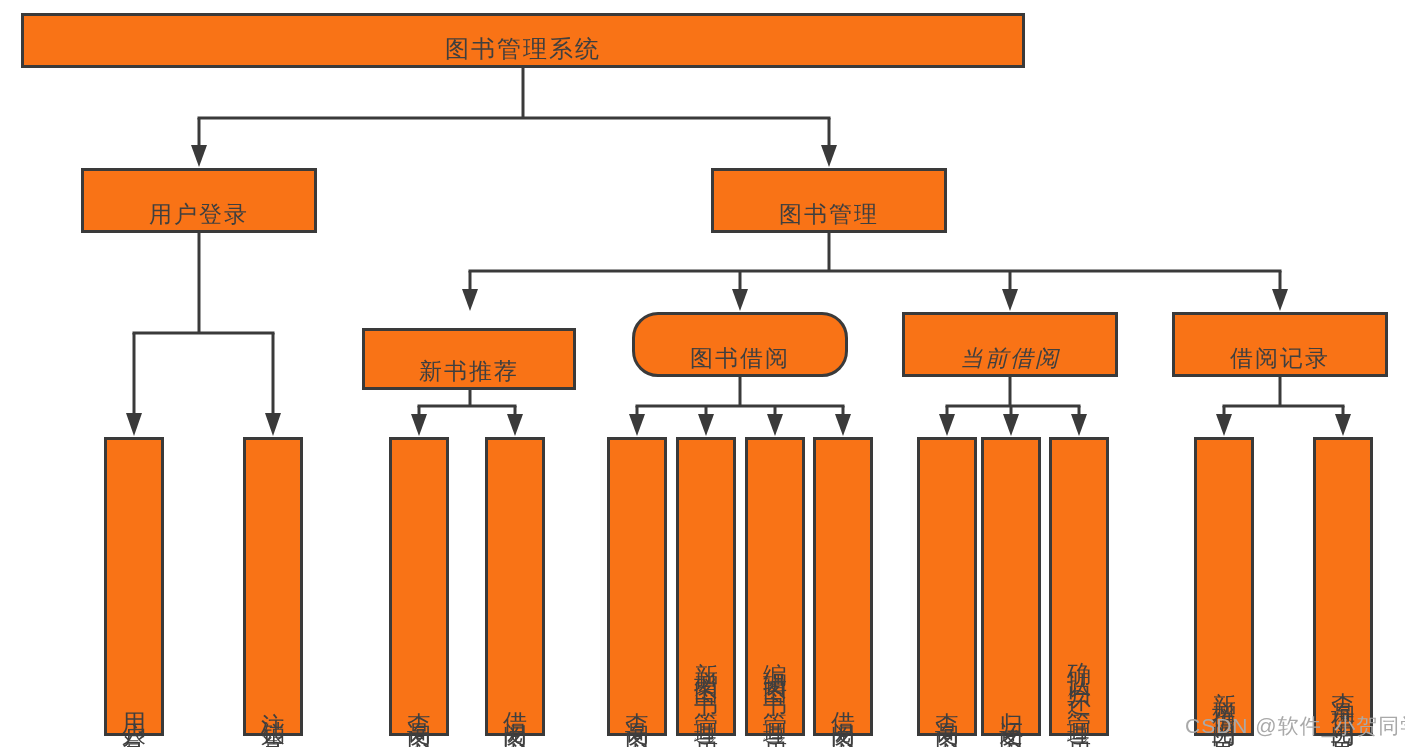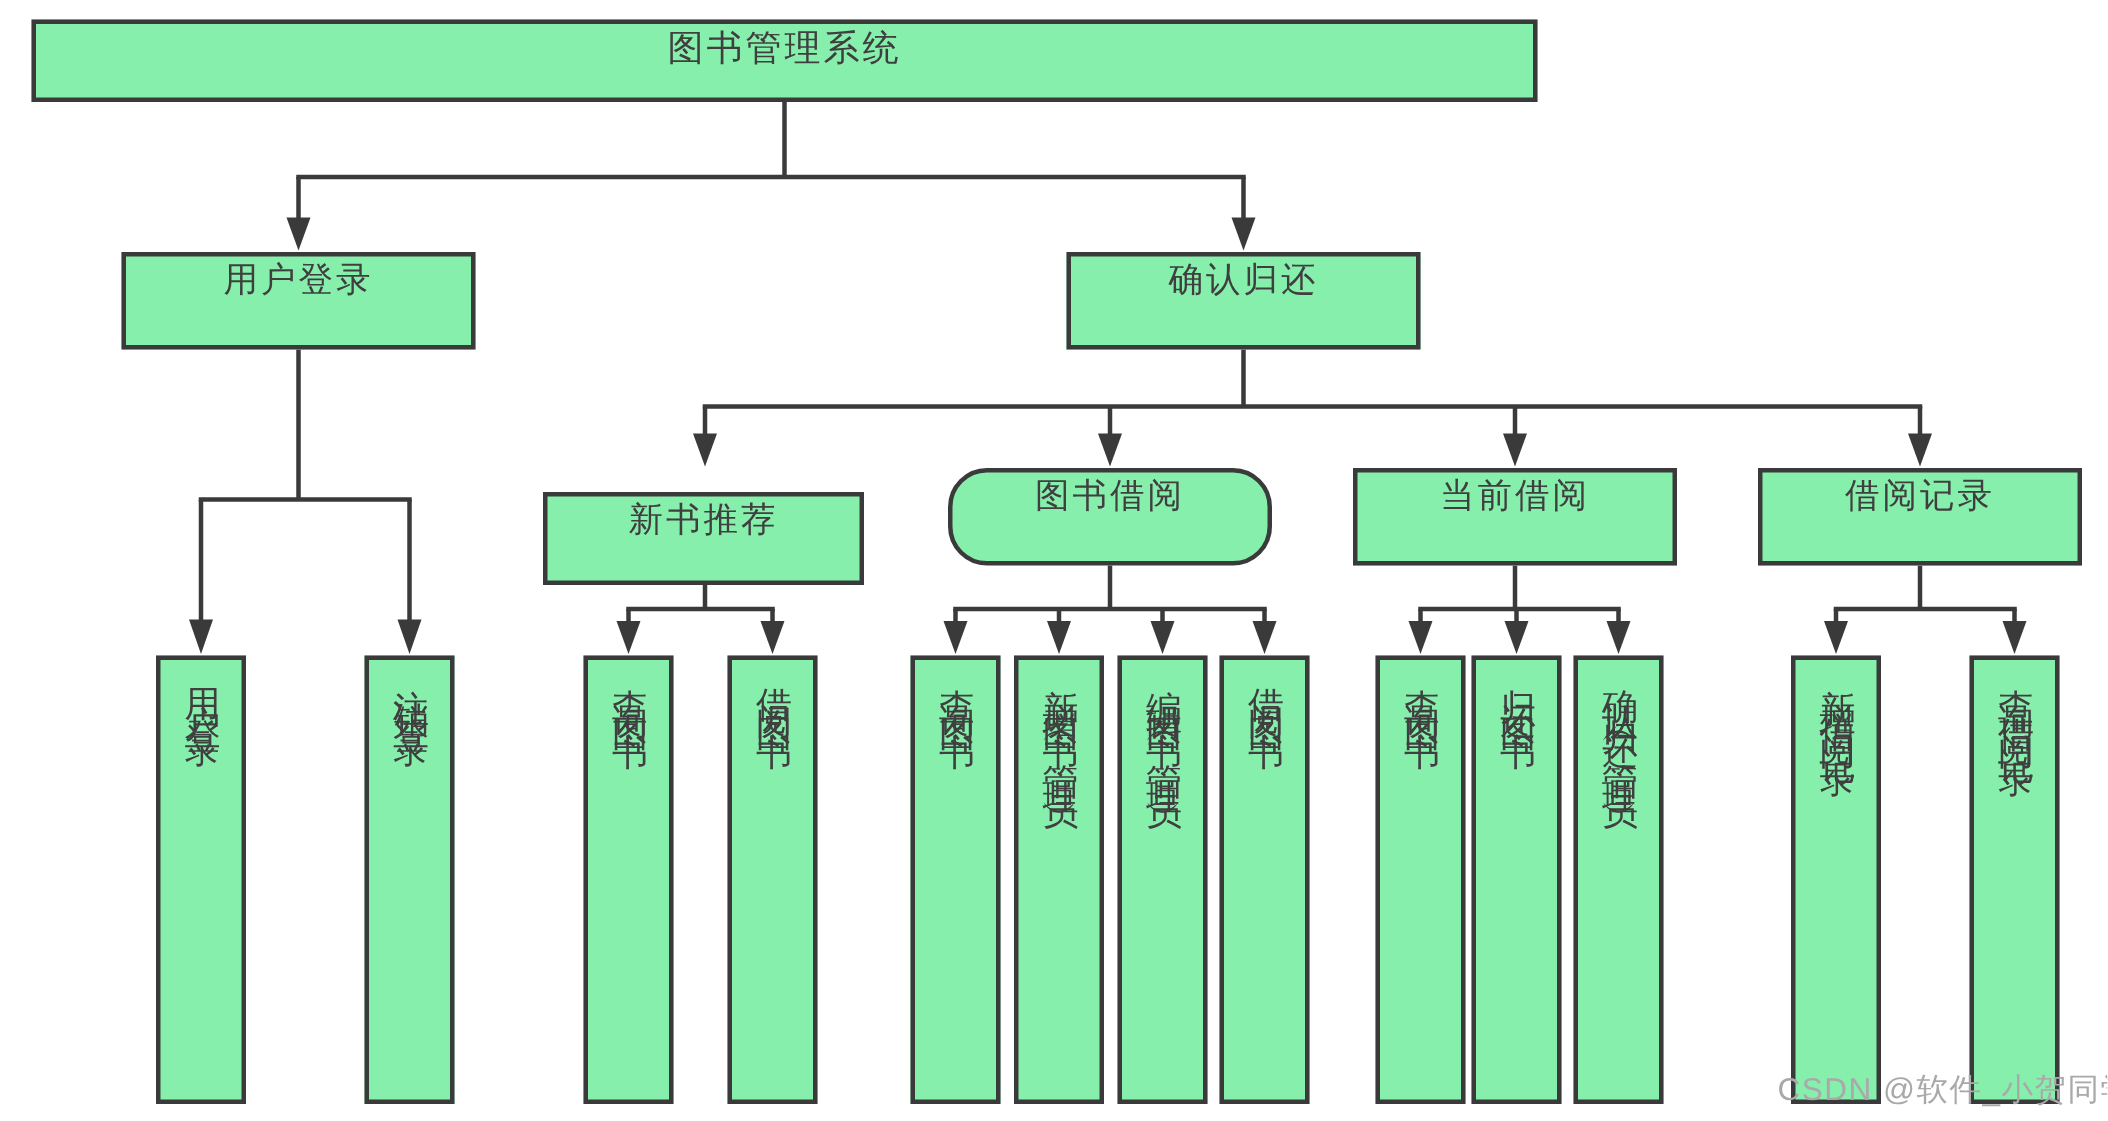--- a/index.html
+++ b/index.html
@@ -2,23 +2,23 @@
 <html><head>
 <meta charset="utf-8">
 <style>
   html,body{margin:0;padding:0;background:#ffffff;}
   body{font-family:"Liberation Sans","DejaVu Sans",sans-serif;}
   .canvas{
     position:relative;width:1405px;height:747px;background:#ffffff;overflow:hidden;
   }
   .connectors{position:absolute;left:0;top:0;z-index:1;}
   .node{
-    position:absolute;box-sizing:border-box;background:#86efac;
+    position:absolute;box-sizing:border-box;background:#f97316;
     border:3px solid #3a3a3a;color:#3f3f3f;z-index:2;
-    display:flex;align-items:flex-start;justify-content:center;
+    display:flex;align-items:flex-end;justify-content:center;
   }
   .hbox{font-size:23px;letter-spacing:2px;}
   .root{font-size:24px;}
   .vbox{font-size:24px;}
   .vtext{
     writing-mode:vertical-rl;text-orientation:mixed;
     letter-spacing:10px;line-height:1;white-space:nowrap;
   }
   .watermark{
     position:absolute;z-index:5;color:#a9a9a9;font-size:21px;
@@ -93,30 +93,30 @@
   </svg>
 
   <div class="node hbox root" style="left:21px;top:13px;width:1004px;height:55px;">
     <span>图书管理系统</span>
   </div>
 
   <div class="node hbox" style="left:81px;top:168px;width:236px;height:65px;">
     <span>用户登录</span>
   </div>
   <div class="node hbox" style="left:711px;top:168px;width:236px;height:65px;">
-    <span>确认归还</span>
+    <span>图书管理</span>
   </div>
 
   <div class="node hbox" style="left:362px;top:328px;width:214px;height:62px;">
     <span>新书推荐</span>
   </div>
   <div class="node hbox" style="left:632px;top:312px;width:216px;height:65px;border-radius:26px;">
     <span>图书借阅</span>
   </div>
-  <div class="node hbox" style="left:902px;top:312px;width:216px;height:65px;">
+  <div class="node hbox" style="left:902px;top:312px;width:216px;height:65px;font-style:italic;">
     <span>当前借阅</span>
   </div>
   <div class="node hbox" style="left:1172px;top:312px;width:216px;height:65px;">
     <span>借阅记录</span>
   </div>
 
   <div class="node vbox" style="left:104px;top:437px;width:60px;height:299px;">
     <span class="vtext">用户登录</span>
   </div>
   <div class="node vbox" style="left:243px;top:437px;width:60px;height:299px;">

